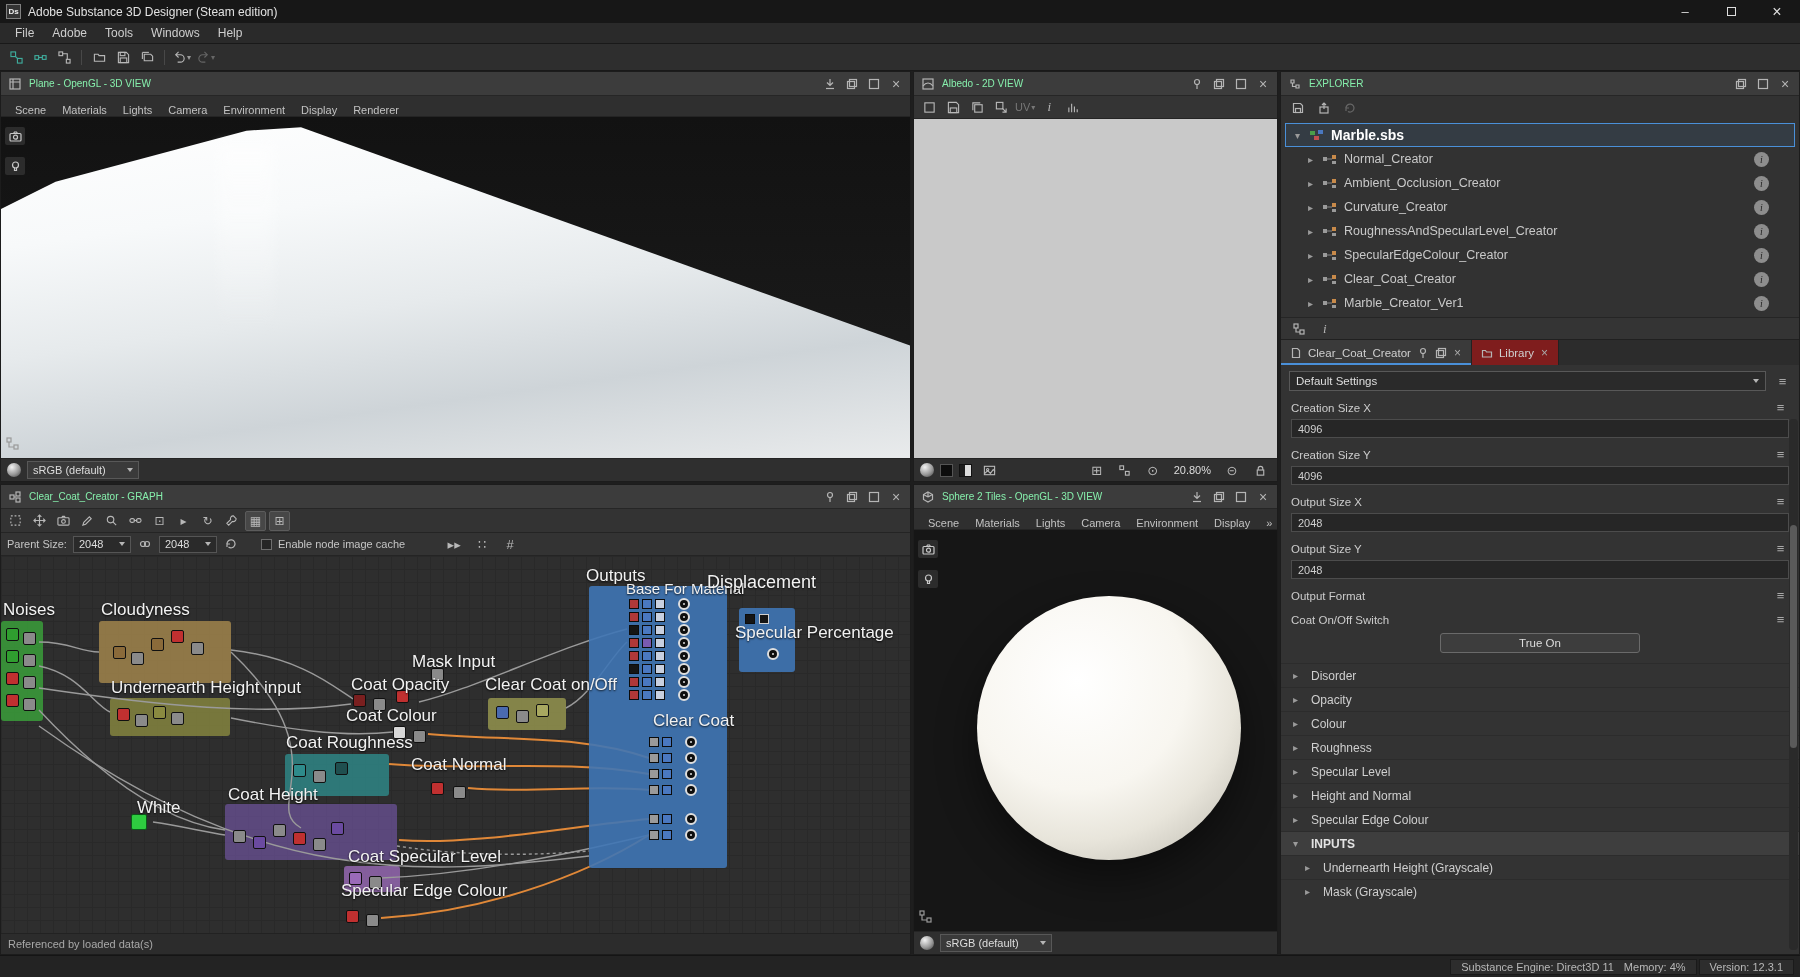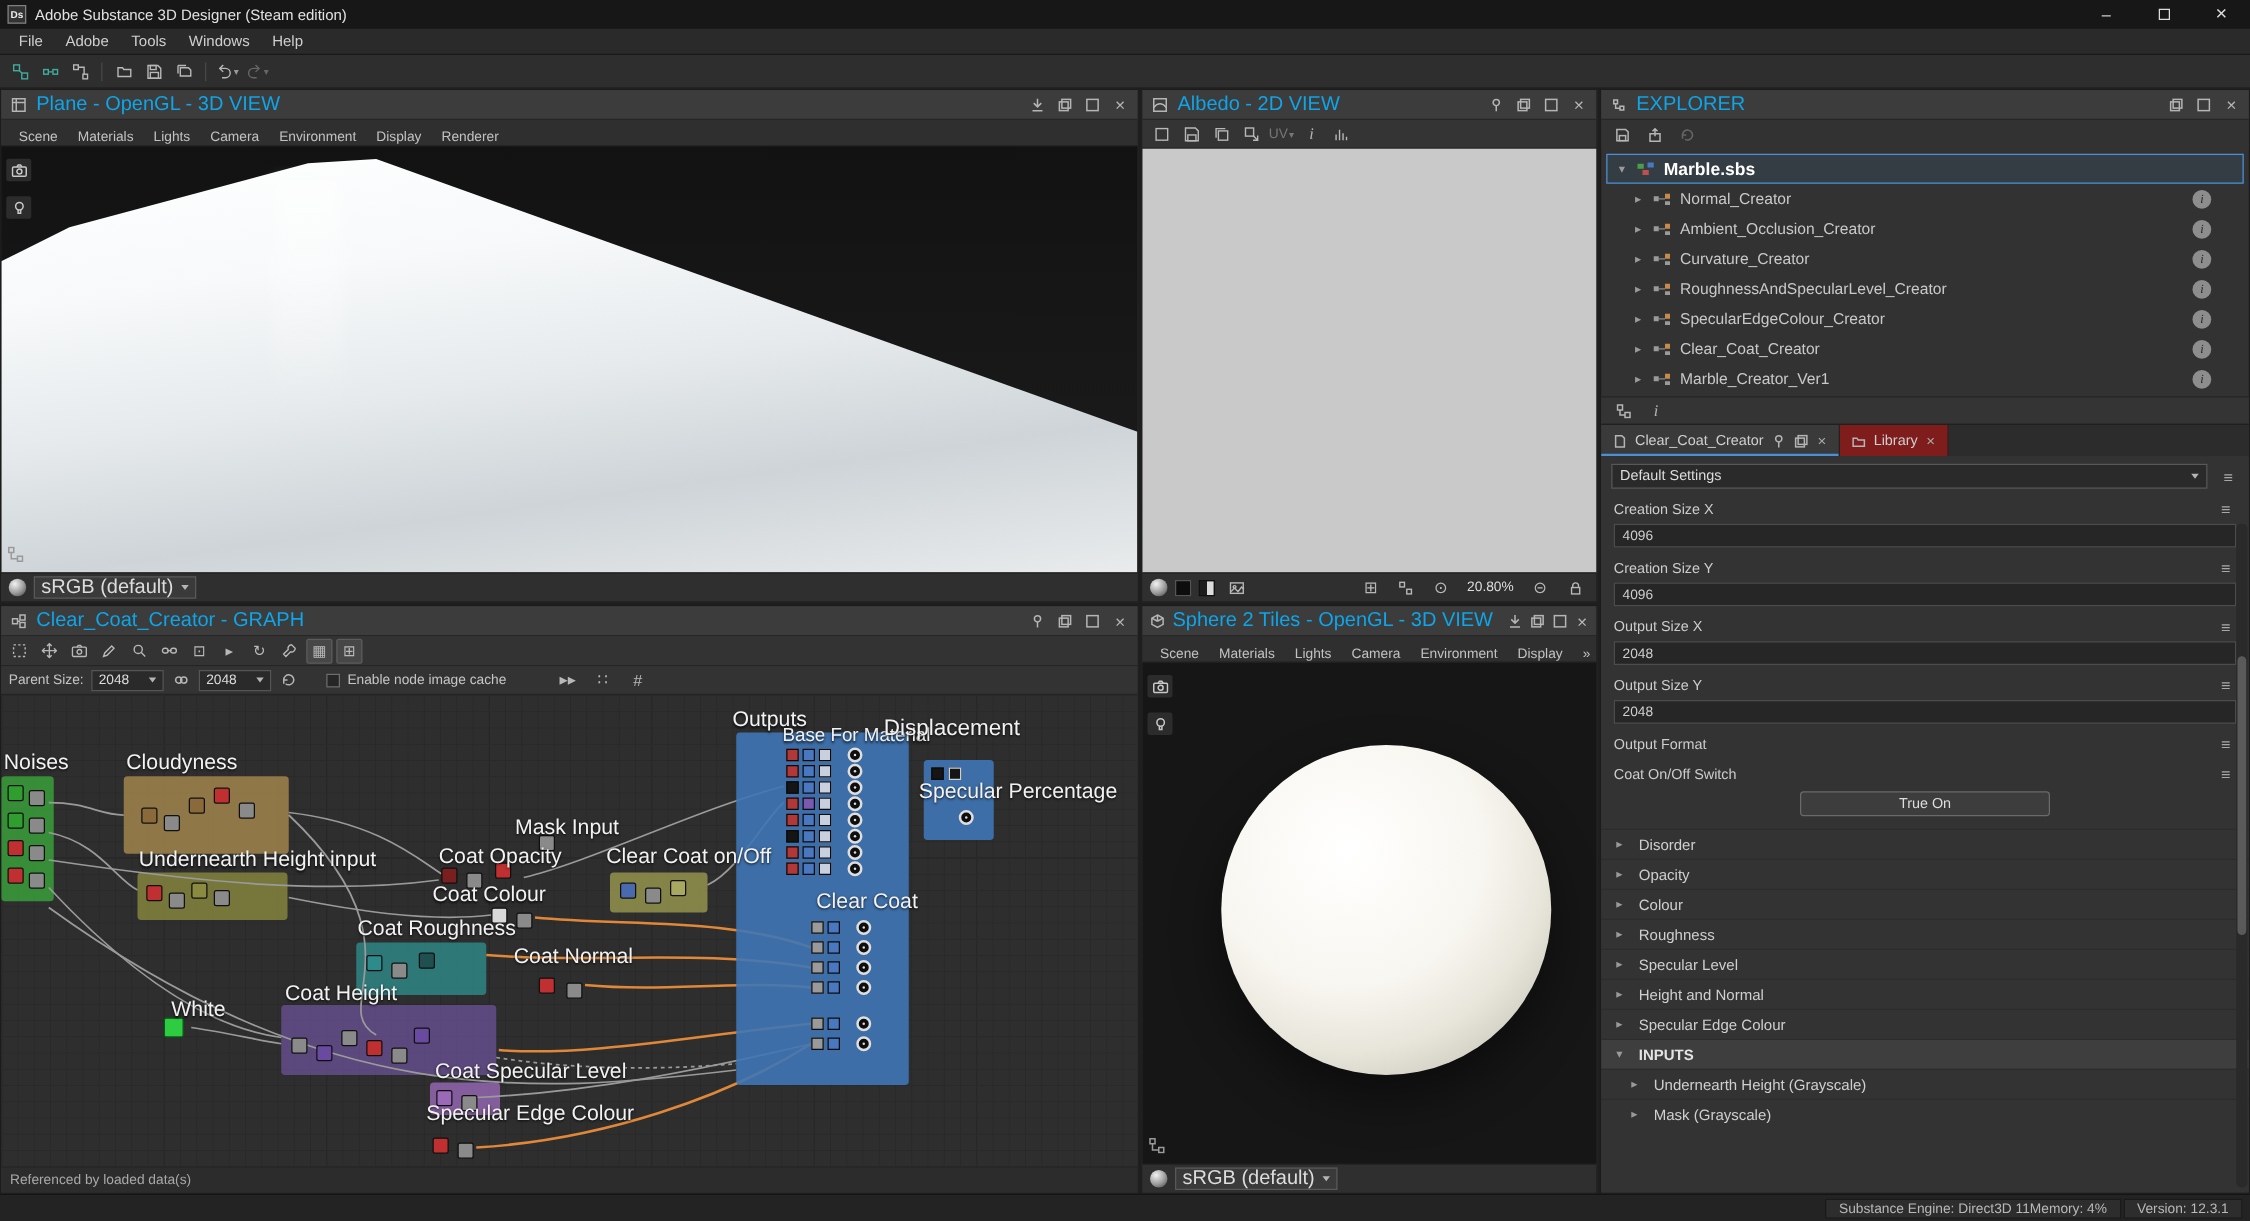--- a/index.html
+++ b/index.html
@@ -20,29 +20,29 @@
   .main-toolbar{position:absolute;left:0;top:44px;width:1800px;height:27px;background:#2e2e2e;border-bottom:1px solid #191919;display:flex;align-items:center;padding-left:5px;gap:2px}
   .tool-btn{min-width:22px;height:22px;display:flex;align-items:center;justify-content:center;color:#b8b8b8;font-size:13px;border-radius:2px}
   .tool-btn.teal{color:#3fae9e}
   .tool-btn.dim{color:#666}
   .tool-sep{width:1px;height:15px;background:#484848;margin:0 4px}
   .caret-sm{font-size:8px;color:#999;margin-left:1px}
 
   
   .panel{position:absolute;background:#323232;border:1px solid #1c1c1c;display:flex;flex-direction:column}
   .phead{height:24px;background:#3c3c3c;border-bottom:1px solid #262626;display:flex;align-items:center;gap:6px;padding:0 6px;flex:0 0 auto}
-  .ptitle{font-size:16px;color:#0ea5e9;white-space:nowrap}
+  .ptitle{font-size:10px;color:#86efac;white-space:nowrap}
   .grow{flex:1}
   .picon{width:16px;height:16px;display:flex;align-items:center;justify-content:center;color:#b5b5b5;font-size:12px}
   .picon svg{width:12px;height:12px;stroke:#b5b5b5;fill:none;stroke-width:1.2}
   .svgi{width:13px;height:13px;stroke:#b8b8b8;fill:none;stroke-width:1.2}
   .viewmenu{height:21px;background:#2f2f2f;border-bottom:1px solid #242424;display:flex;align-items:flex-end;padding-left:6px;flex:0 0 auto}
   .vm-item{font-size:11px;color:#c2c2c2;padding:0 8px;white-space:nowrap}
   .vbottom{height:23px;background:#2f2f2f;border-top:1px solid #242424;display:flex;align-items:center;gap:6px;padding:0 6px;flex:0 0 auto}
-  .combo{height:18px;min-width:112px;background:#3a3a3a;border:1px solid #585858;display:flex;align-items:center;gap:6px;padding:0 5px;font-size:16px;color:#ddd}
+  .combo{height:18px;min-width:112px;background:#3a3a3a;border:1px solid #585858;display:flex;align-items:center;gap:6px;padding:0 5px;font-size:11px;color:#ddd}
   .combo .c{width:0;height:0;border-left:3.5px solid transparent;border-right:3.5px solid transparent;border-top:4.5px solid #b5b5b5;margin-left:auto}
   .sphere-ico{width:14px;height:14px;border-radius:50%;background:radial-gradient(circle at 35% 30%,#f2f2f2,#9a9a9a 55%,#3c3c3c)}
 
   .viewport{flex:1;position:relative;overflow:hidden;background:linear-gradient(#121212,#1d1d1d)}
   .side-icons{position:absolute;left:4px;top:10px;display:flex;flex-direction:column;gap:12px}
   .side-icon{width:20px;height:18px;background:#2c2c2c;border-radius:2px;display:flex;align-items:center;justify-content:center}
   .side-icon svg{width:13px;height:13px;stroke:#c8c8c8;fill:none;stroke-width:1.2}
   .corner-icon{position:absolute;left:5px;bottom:5px}
   .corner-icon svg{width:13px;height:13px;stroke:#9a9a9a;fill:none;stroke-width:1.2}
 
@@ -123,21 +123,21 @@
   .oc::after{content:"";position:absolute;left:3px;top:3px;width:2px;height:2px;border-radius:50%;background:#dedede}
   .wires{position:absolute;left:0;top:0;pointer-events:none}
 
   
   .sphere{position:absolute;left:63px;top:66px;width:264px;height:264px;border-radius:50%;
     background:radial-gradient(circle at 38% 32%,#ffffff 0%,#f8f6f0 45%,#e8e5db 66%,#d0cdc3 82%,#a9a69c 100%);
     box-shadow:0 18px 40px rgba(0,0,0,.45)}
 
   
   .statusbar{position:absolute;left:0;top:955px;width:1800px;height:22px;background:#232323;border-top:1px solid #151515;display:flex;align-items:center;justify-content:flex-end;gap:2px;padding-right:6px;font-size:11px;color:#b8b8b8}
-  .sb-seg{height:16px;display:flex;align-items:center;padding:0 10px;background:#2d2d2d;border:1px solid #1a1a1a}
+  .sb-seg{height:16px;display:flex;align-items:center;gap:10px;padding:0 10px;background:#2d2d2d;border:1px solid #1a1a1a}
 </style>
 </head>
 <body>
 
 <div class="titlebar">
   <div class="app-badge">Ds</div>
   <div class="tb-title">Adobe Substance 3D Designer (Steam edition)</div>
   <div class="win-controls">
     <div class="win-btn">–</div>
     <div class="win-btn win-max">

